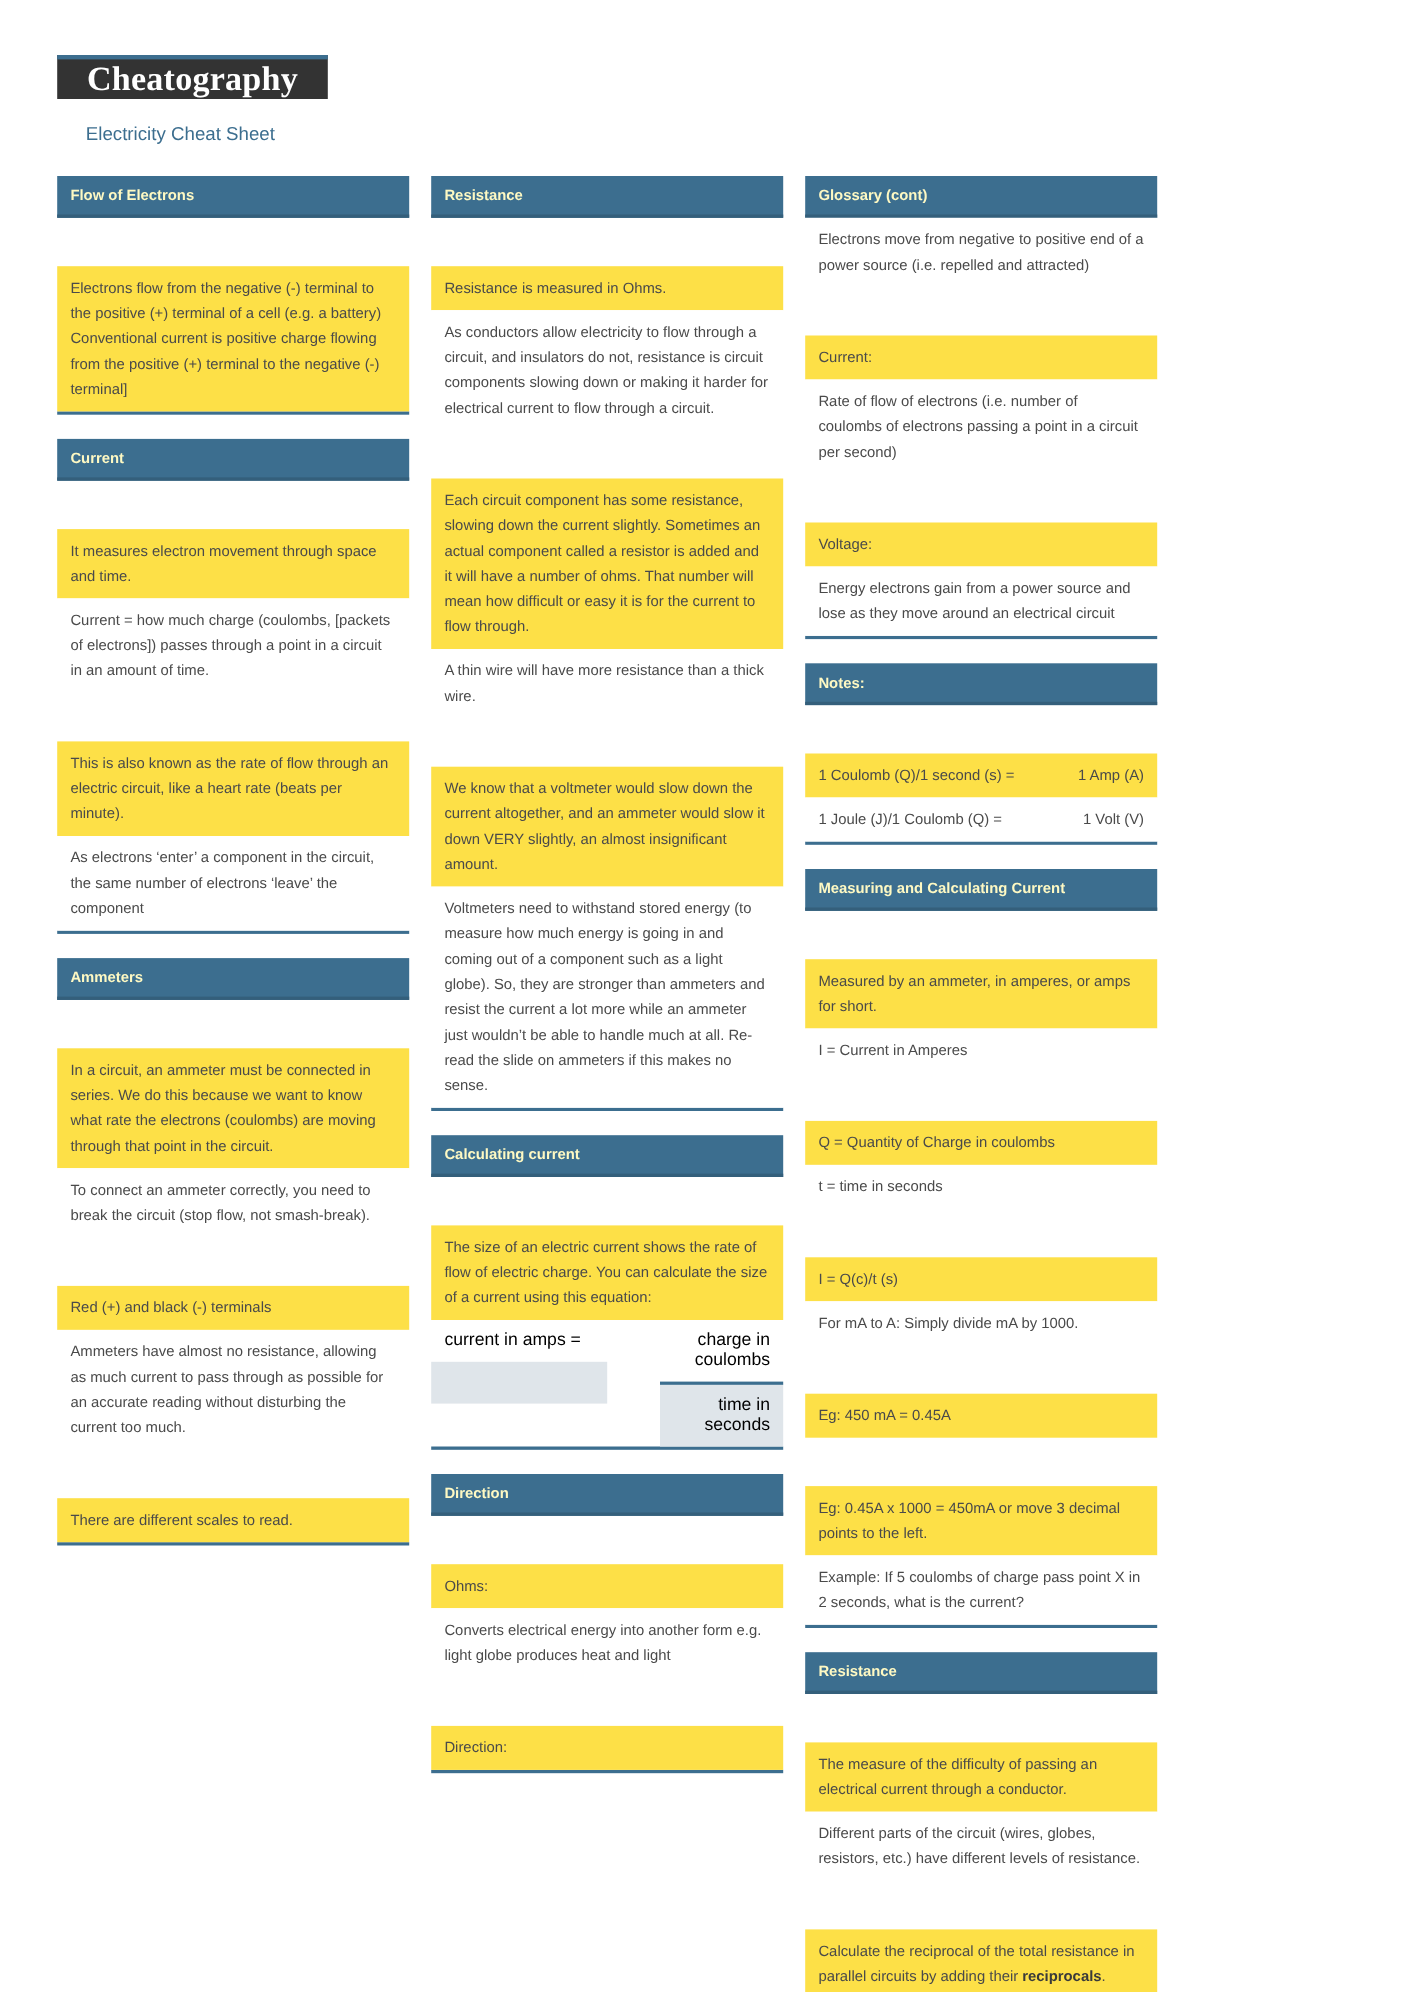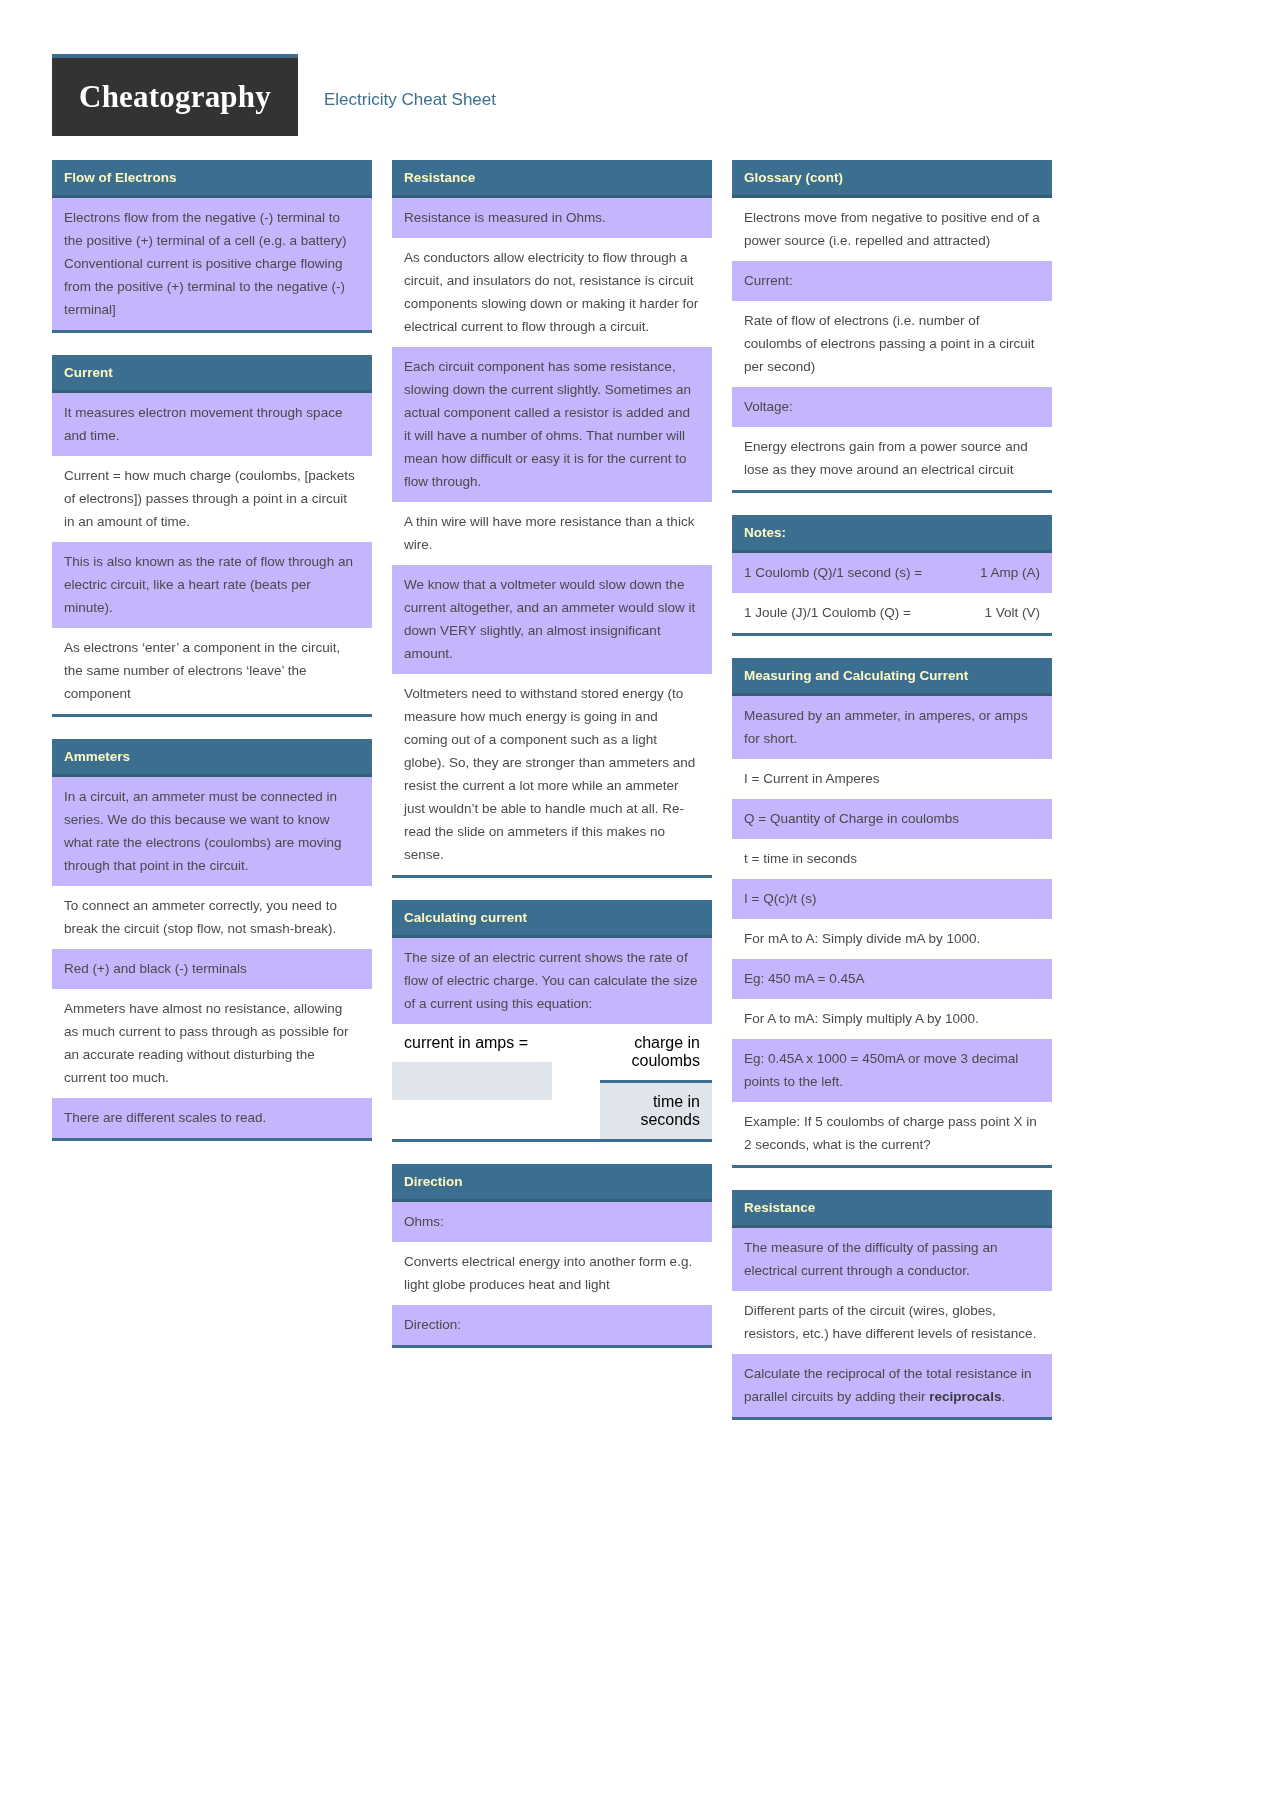--- a/index.html
+++ b/index.html
@@ -12,23 +12,24 @@
   .page {
     width: 1280px;
     min-height: 1811px;
     background: #fff;
     position: relative;
     padding: 0;
   }
   
   .header {
     display: flex;
-    align-items: center;
+    align-items: flex-start;
     padding: 50px 0 0 52px;
     height: 140px;
+    flex-direction: column;
   }
   .logo-box {
     width: 246px;
     height: 82px;
     background: #333333;
     border-top: 4px solid #3c6e8f;
     display: flex;
     align-items: center;
     justify-content: center;
   }
@@ -69,21 +70,21 @@
     font-weight: bold;
     padding: 10px 12px 10px 12px;
     border-bottom: 3px solid #345f7b;
   }
   .row {
     font-size: 13.5px;
     line-height: 23px;
     color: #4a4a4a;
     padding: 8px 12px 9px 12px;
   }
-  .row.shaded { background: #c4b5fd; }
+  .row.shaded { background: #fde047; margin-top: 44px; }
   .row.plain  { background: #ffffff; }
   .row b { font-weight: bold; color: #3a3a3a; }
 
   
   .row.two-col {
     display: flex;
     justify-content: space-between;
     gap: 10px;
   }
   .row.two-col .k { flex: 1 1 auto; }
@@ -184,21 +185,20 @@
         </div>
         <div class="card">
           <div class="card-title">Measuring and Calculating Current</div>
           <div class="row shaded">Measured by an ammeter, in amperes, or amps for short.</div>
           <div class="row plain">I = Current in Amperes</div>
           <div class="row shaded">Q = Quantity of Charge in coulombs</div>
           <div class="row plain">t = time in seconds</div>
           <div class="row shaded">I = Q(c)/t (s)</div>
           <div class="row plain">For mA to A: Simply divide mA by 1000.</div>
           <div class="row shaded">Eg: 450 mA = 0.45A</div>
-          <div class="row plain">For A to mA: Simply multiply A by 1000.</div>
           <div class="row shaded">Eg: 0.45A x 1000 = 450mA or move 3 decimal points to the left.</div>
           <div class="row plain">Example: If 5 coulombs of charge pass point X in 2 seconds, what is the current?</div>
         </div>
         <div class="card">
           <div class="card-title">Resistance</div>
           <div class="row shaded">The measure of the difficulty of passing an electrical current through a conductor.</div>
           <div class="row plain">Different parts of the circuit (wires, globes, resistors, etc.) have different levels of resistance.</div>
           <div class="row shaded">Calculate the reciprocal of the total resistance in parallel circuits by adding their <b>reciprocals</b>.</div>
         </div>
       </div>

